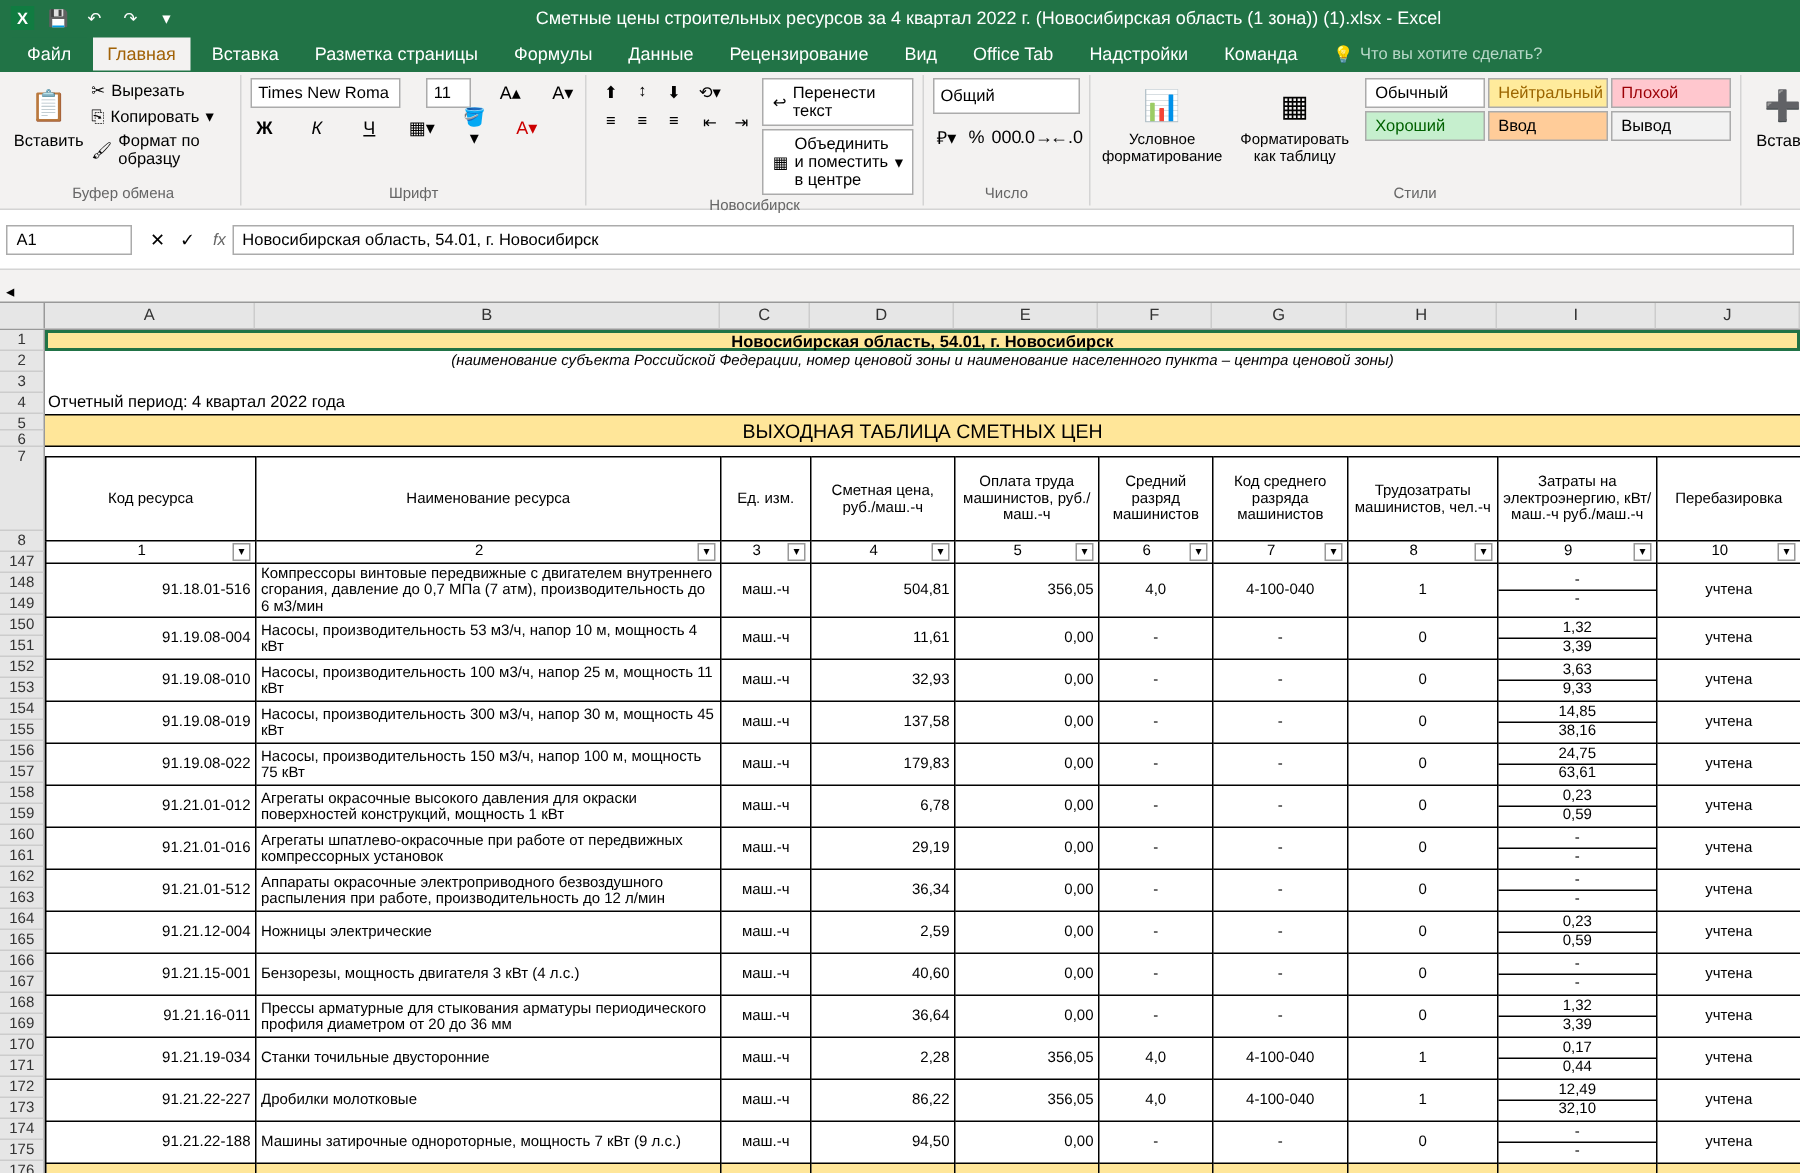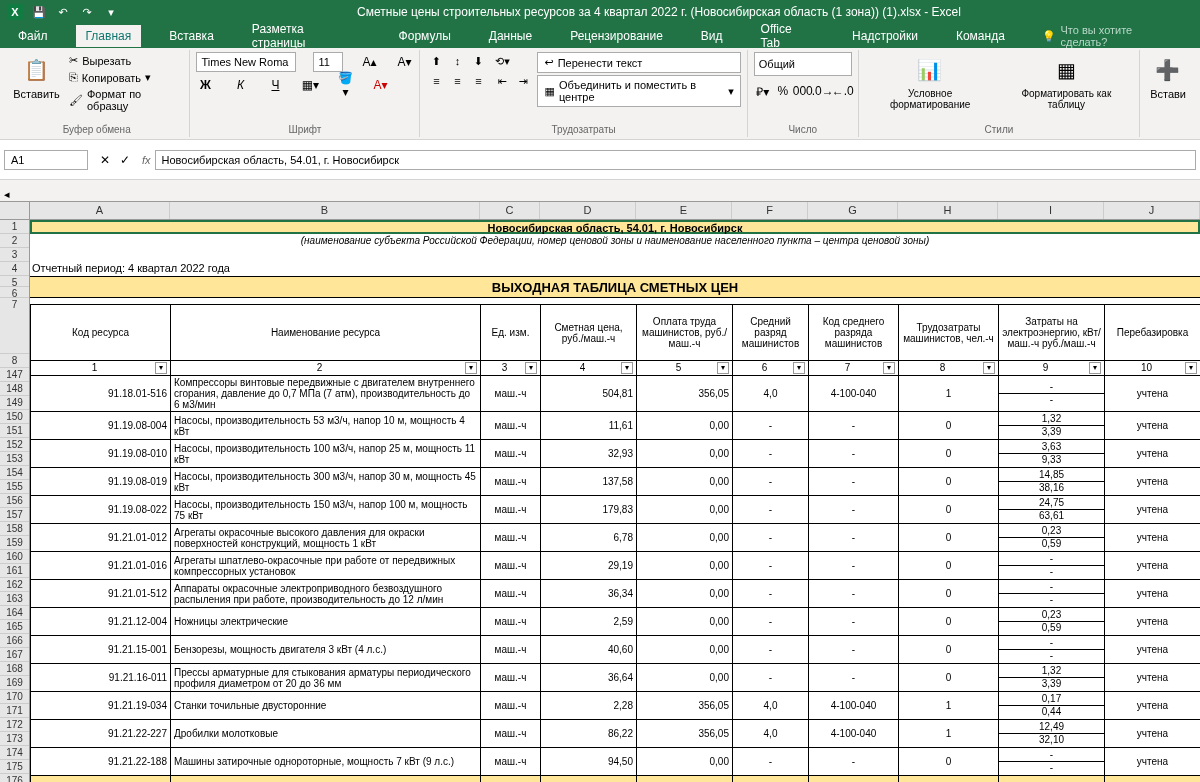--- a/index.html
+++ b/index.html
@@ -1,23 +1,23 @@
 <!DOCTYPE html>
 <html><head>
 <meta charset="utf-8">
 <style>
 *{box-sizing:border-box;margin:0;padding:0;font-family:"Segoe UI",Arial,sans-serif;font-size:11px}
 body{background:#fff;overflow:hidden;width:1200px;height:782px;position:relative}
 .titlebar{background:#217346;height:24px;display:flex;align-items:center;color:#fff;padding:0 4px}
 .qat{display:flex;gap:2px;align-items:center}
 .qat-btn{width:22px;height:22px;display:flex;align-items:center;justify-content:center;color:#fff;cursor:pointer}
 .title-text{flex:1;text-align:center;font-size:12px}
-.menubar{background:#217346;height:24px;display:flex;align-items:center;padding:0 8px;gap:18px}
+.menubar{background:#217346;height:24px;display:flex;align-items:center;padding:0 8px;gap:4px}
 .menu-item{color:#fff;padding:4px 10px;cursor:pointer;font-size:12px}
-.menu-item.active{background:#f3f2f1;color:#0f766e}
+.menu-item.active{background:#f3f2f1;color:#a16207}
 .menu-item.file{background:#217346;color:#fff}
 .tell-me{color:#b8d8c8;padding:4px 10px;font-size:11px;display:flex;align-items:center;gap:4px}
 .ribbon{background:#f3f2f1;height:92px;border-bottom:1px solid #d4d4d4;display:flex;padding:2px 4px}
 .ribbon-group{border-right:1px solid #d4d4d4;padding:2px 6px;display:flex;flex-direction:column;justify-content:space-between}
 .ribbon-group-label{text-align:center;color:#666;font-size:10px;padding-top:2px}
 .ribbon-group-content{display:flex;gap:4px;flex:1;align-items:flex-start}
 .big-btn{display:flex;flex-direction:column;align-items:center;gap:2px;padding:2px 4px;cursor:pointer;min-width:42px}
 .big-btn-icon{width:32px;height:32px;display:flex;align-items:center;justify-content:center;font-size:20px}
 .small-btn{display:flex;align-items:center;gap:4px;padding:2px;cursor:pointer;font-size:11px}
 .clip-col{display:flex;flex-direction:column;gap:0}
@@ -52,21 +52,21 @@
 .col-headers{display:flex;background:#e6e6e6;border-bottom:1px solid #999;height:18px}
 .corner{width:30px;border-right:1px solid #999;background:#e6e6e6}
 .col-h{border-right:1px solid #ccc;text-align:center;font-size:11px;line-height:17px;color:#333}
 .grid-body{display:flex;height:576px;overflow:hidden}
 .row-headers{background:#e6e6e6;border-right:1px solid #999;width:30px}
 .row-h{height:14px;border-bottom:1px solid #ccc;text-align:center;font-size:10px;line-height:13px;color:#333}
 .cells{flex:1;position:relative}
 .merged-title{position:absolute;left:0;top:0;right:0;height:14px;background:#ffe699;border:2px solid #217346;text-align:center;font-weight:bold;font-size:11px;line-height:12px}
 .subtitle{position:absolute;left:0;top:14px;right:0;height:14px;text-align:center;font-style:italic;font-size:10px;line-height:13px}
 .period-row{position:absolute;left:2px;top:42px;font-size:11px}
-.main-header{position:absolute;left:0;top:56px;right:0;height:22px;background:#ffe699;text-align:center;font-weight:bold;font-size:13px;line-height:21px;border-top:1px solid #000;border-bottom:1px solid #000}
+.main-header{position:absolute;left:0;top:56px;right:0;height:22px;background:#ffe699;text-align:center;font-weight:normal;font-size:13px;line-height:21px;border-top:1px solid #000;border-bottom:1px solid #000}
 .data-table{position:absolute;left:0;top:84px;right:0;border-collapse:collapse;width:100%;table-layout:fixed}
 .data-table th,.data-table td{border:1px solid #000;padding:1px 3px;font-size:10px;vertical-align:middle}
 .data-table th{font-weight:normal;text-align:center;height:56px}
 .num-row td{text-align:center;height:14px}
 .filter-arr{float:right;width:12px;height:12px;border:1px solid #999;background:#fff;font-size:8px;line-height:10px;text-align:center}
 .data-row td{height:14px}
 .dr-tall td{height:28px}
 .c-code{text-align:right}
 .c-name{text-align:left;font-size:9.5px}
 .c-unit{text-align:center}
@@ -166,21 +166,21 @@
         <div class="align-grid" style="grid-template-columns:repeat(2,20px)">
           <div class="align-btn">⇤</div>
           <div class="align-btn">⇥</div>
         </div>
       </div>
       <div class="wrap-merge">
         <div class="wrap-btn">↩ <span>Перенести текст</span></div>
         <div class="wrap-btn">▦ <span>Объединить и поместить в центре</span> ▾</div>
       </div>
     </div>
-    <div class="ribbon-group-label">Трудозатраты</div>
+    <div class="ribbon-group-label">Новосибирск</div>
   </div>
 
   <div class="ribbon-group">
     <div class="ribbon-group-content" style="flex-direction:column">
       <input class="num-sel" value="Общий" style="">
       <div class="num-btns">
         <button class="sq-btn">₽▾</button>
         <button class="sq-btn">%</button>
         <button class="sq-btn">000</button>
         <button class="sq-btn">.0→</button>
@@ -192,20 +192,28 @@
 
   <div class="ribbon-group">
     <div class="ribbon-group-content">
       <div class="big-btn">
         <div class="big-btn-icon">📊</div>
         <span style="font-size:10px;text-align:center;line-height:1.1">Условное форматирование</span>
       </div>
       <div class="big-btn">
         <div class="big-btn-icon">▦</div>
         <span style="font-size:10px;text-align:center;line-height:1.1">Форматировать как таблицу</span>
+      </div>
+      <div class="style-grid">
+        <div class="style-cell style-normal">Обычный</div>
+        <div class="style-cell style-neutral">Нейтральный</div>
+        <div class="style-cell style-bad">Плохой</div>
+        <div class="style-cell style-good">Хороший</div>
+        <div class="style-cell style-input">Ввод</div>
+        <div class="style-cell style-output">Вывод</div>
       </div>
     </div>
     <div class="ribbon-group-label">Стили</div>
   </div>
 
   <div class="ribbon-group" style="border-right:none">
     <div class="ribbon-group-content">
       <div class="big-btn">
         <div class="big-btn-icon">➕</div>
         <span>Встави</span>

